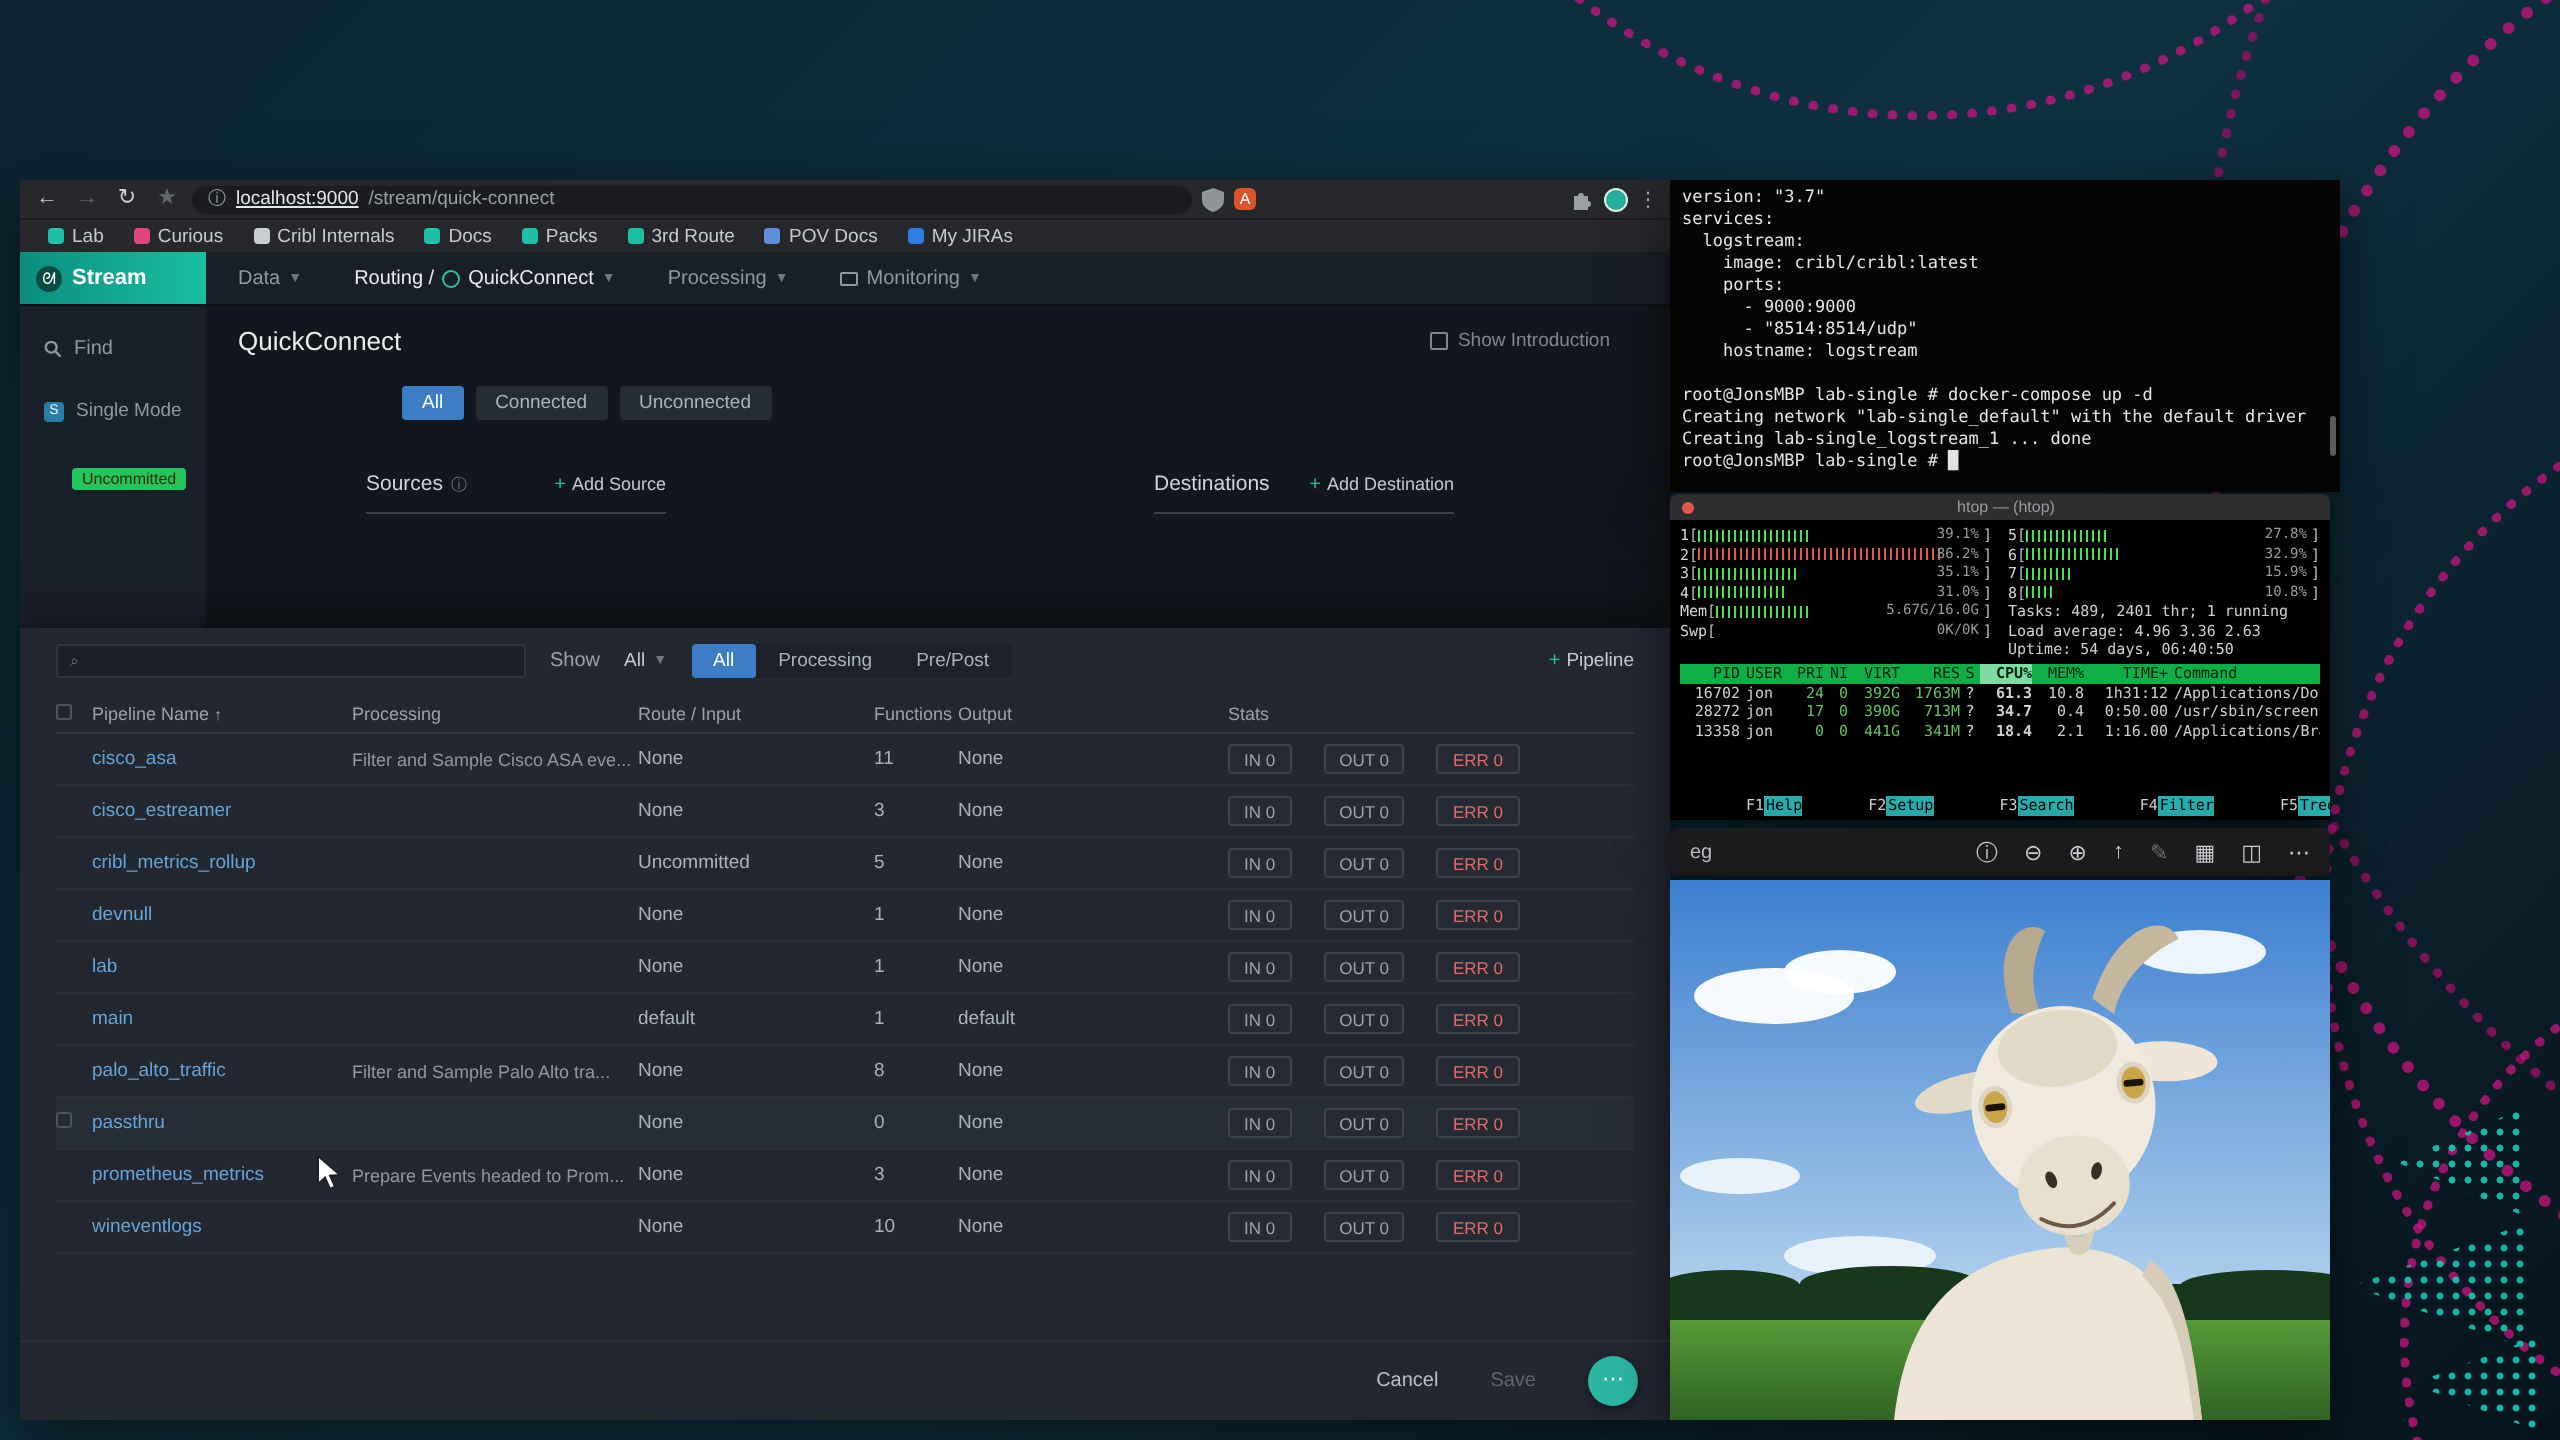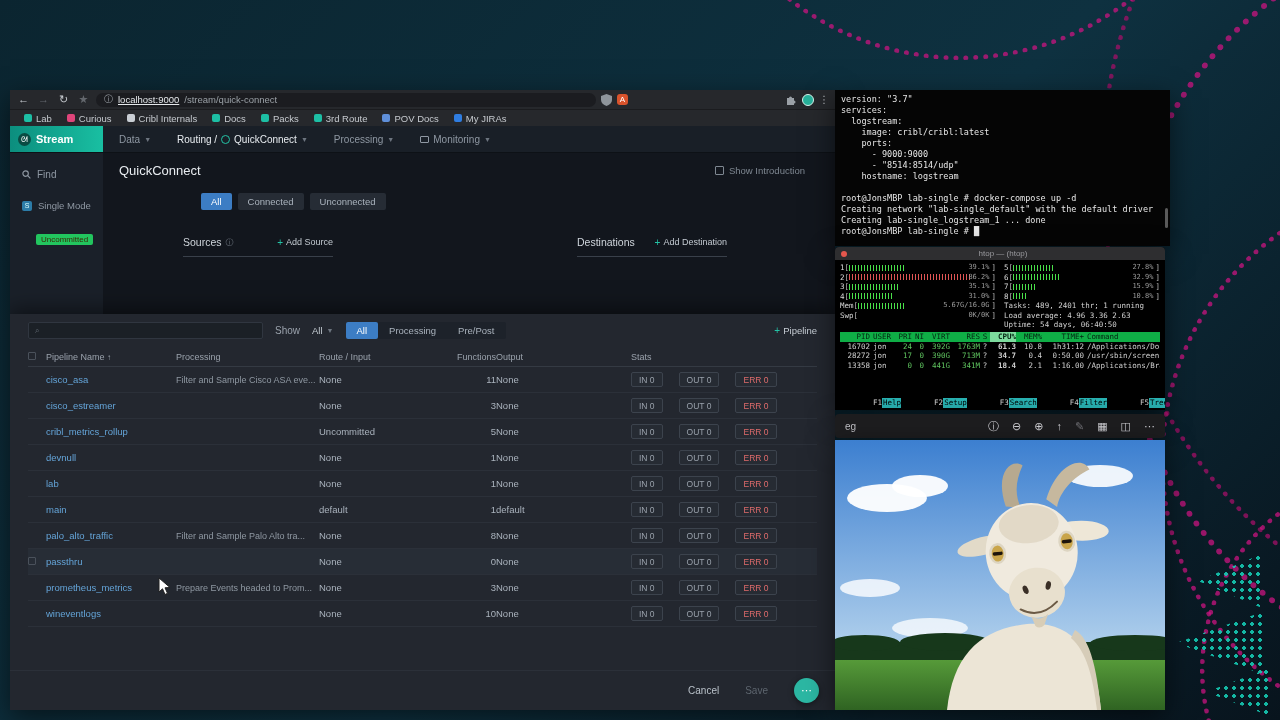--- a/index.html
+++ b/index.html
@@ -90,21 +90,21 @@
   .show-select { font-size:9.5px; color:#c5ccd3; display:flex; align-items:center; gap:4px; }
   .m-tabs { display:flex; background:#1d222a; border-radius:2px; }
   .m-tab { font-size:9.5px; padding:3px 11px; color:#aab3bd; border-radius:2px; }
   .m-tab.sel { background:#3c7dc4; color:#fff; }
   .add-pipeline { margin-left:auto; font-size:9.5px; color:#c6cdd4; display:flex; align-items:center; gap:3px; }
   .m-table { margin:2px 18px 0; flex:1; overflow:hidden; }
   .t-row { display:flex; align-items:center; height:26px; border-bottom:1px solid #2b3039; font-size:9.5px; }
   .t-row.head { height:20px; border-bottom:1px solid #343a43; color:#9aa2ac; font-size:9px; }
   .t-row.hovered { background:#272d36; }
   .c-cb { width:18px; } .c-name { width:130px; } .c-desc { width:143px; } .c-route { width:118px; }
-  .c-func { width:59px;text-align:right; } .c-out { width:135px; } .c-stats { flex:1; display:flex; gap:16px; }
+  .c-func { width:42px; } .c-out { width:135px; } .c-stats { flex:1; display:flex; gap:16px; }
   .cbx { width:8px; height:8px; border:1px solid #4a515b; border-radius:1px; display:inline-block; }
   .link { color:#64a4d8; }
   .desc { color:#8f98a2; font-size:9px; white-space:nowrap; overflow:hidden; }
   .cell { color:#aab3bd; }
   .stat-btn { height:15px; padding:0 7px; border:1px solid #3c434d; border-radius:2px; background:#262b33; font-size:8.5px; color:#9aa2ac; display:flex; align-items:center; white-space:nowrap; }
   .stat-btn.err { color:#e06c6c; }
   .sort-arrow { font-size:8px; color:#9aa2ac; }
   .m-footer { flex:0 0 40px; border-top:1px solid #2b3039; display:flex; align-items:center; justify-content:flex-end; gap:26px; padding-right:16px; }
   .cancel-btn { font-size:10px; color:#b9c1c9; }
   .save-btn { font-size:10px; color:#5d656e; }

